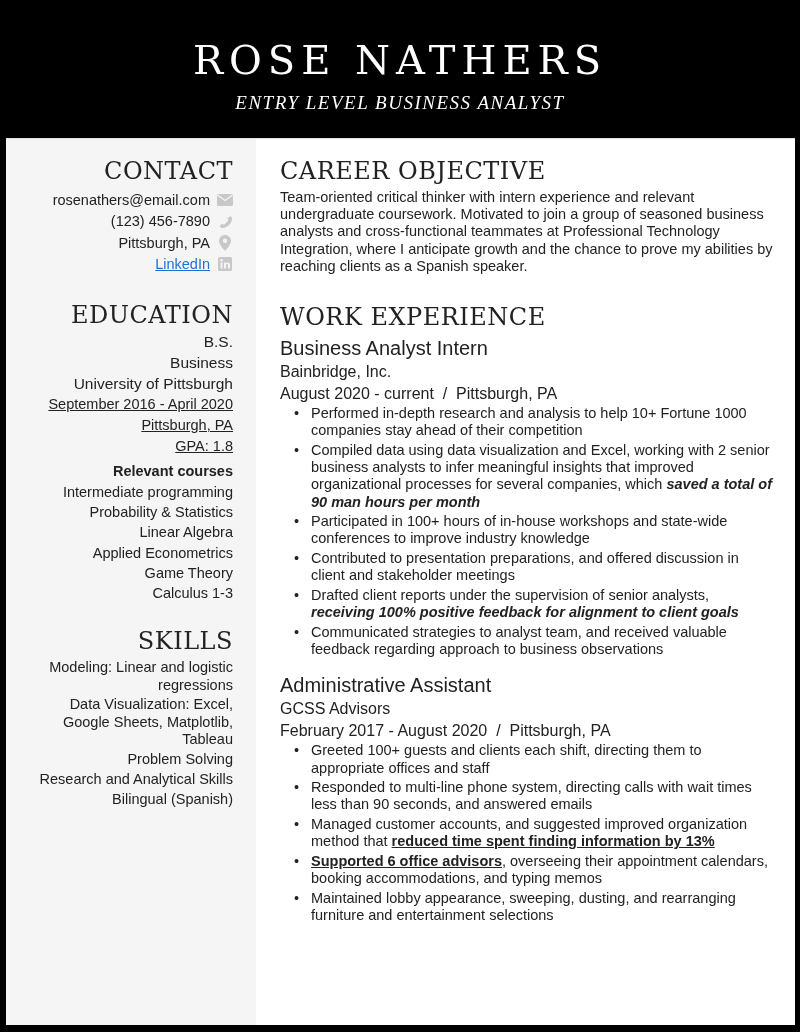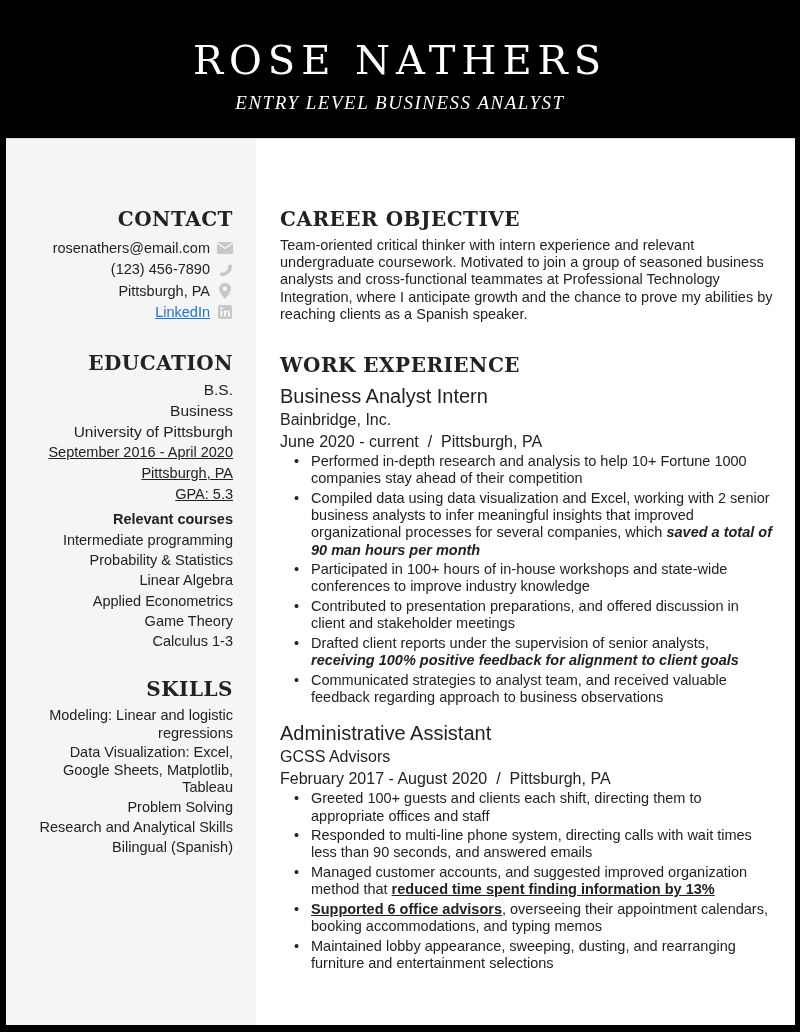--- a/index.html
+++ b/index.html
@@ -30,23 +30,22 @@
       position: absolute; left: 0; top: 0; width: 250px; height: 100%;
       background: #f5f5f5; text-align: right; padding-right: 23px;
     }
     .main {
       position: absolute; left: 250px; top: 0; right: 0; height: 100%;
       padding-left: 24px; padding-right: 4px;
     }
 
     .sec-h {
       font-family: "DejaVu Serif", "Liberation Serif", serif;
-      font-weight: bold; font-size: 20px; letter-spacing: 0.5px; color: #222;
+      font-weight: normal; font-size: 24px; letter-spacing: 0.5px; color: #222;
       line-height: 24px;
-      margin-top: 48px;
     }
 
     .contact { position: absolute; top: 20px; right: 23px; left: 0; }
     .contact .sec-h { margin-bottom: 6px; }
     .c-row { display: flex; justify-content: flex-end; align-items: center; height: 21.5px; font-size: 14.5px; }
     .c-row .ic { width: 16px; height: 16px; margin-left: 7px; display: inline-flex; align-items: center; justify-content: center; }
     .c-row a { color: #1a73d9; text-decoration: underline; text-align: right; }
 
     .education { position: absolute; top: 164px; right: 23px; left: 0; }
     .education .sec-h { margin-bottom: 4px; }
@@ -127,21 +126,21 @@
       </div>
     </section>
 
     <section class="education">
       <div class="sec-h">EDUCATION</div>
       <div class="edu-l">B.S.</div>
       <div class="edu-l">Business</div>
       <div class="edu-l">University of Pittsburgh</div>
       <div class="edu-s">September 2016 - April 2020</div>
       <div class="edu-s">Pittsburgh, PA</div>
-      <div class="edu-s">GPA: 5.3</div>
+      <div class="edu-s">GPA: 1.8</div>
       <div class="courses-h">Relevant courses</div>
       <div class="course">Intermediate programming</div>
       <div class="course">Probability &amp; Statistics</div>
       <div class="course">Linear Algebra</div>
       <div class="course">Applied Econometrics</div>
       <div class="course">Game Theory</div>
       <div class="course">Calculus 1-3</div>
     </section>
 
     <section class="skills">
@@ -159,21 +158,21 @@
       <div class="sec-h">CAREER OBJECTIVE</div>
       <p class="obj-text">Team-oriented critical thinker with intern experience and relevant undergraduate coursework. Motivated to join a group of seasoned business analysts and cross-functional teammates at Professional Technology Integration, where I anticipate growth and the chance to prove my abilities by reaching clients as a Spanish speaker.</p>
     </section>
 
     <section class="work">
       <div class="sec-h">WORK EXPERIENCE</div>
 
       <div class="job">
         <div class="job-title">Business Analyst Intern</div>
         <div class="job-company">Bainbridge, Inc.</div>
-        <div class="job-meta" style="white-space:pre;">June 2020 - current  /  Pittsburgh, PA</div>
+        <div class="job-meta" style="white-space:pre;">August 2020 - current  /  Pittsburgh, PA</div>
         <ul class="bullets">
           <li><span>Performed in-depth research and analysis to help 10+ Fortune 1000 companies stay ahead of their competition</span></li>
           <li><span>Compiled data using data visualization and Excel, working with 2 senior business analysts to infer meaningful insights that improved organizational processes for several companies, which </span><span class="bi">saved a total of 90 man hours per month</span></li>
           <li><span>Participated in 100+ hours of in-house workshops and state-wide conferences to improve industry knowledge</span></li>
           <li><span>Contributed to presentation preparations, and offered discussion in client and stakeholder meetings</span></li>
           <li><span>Drafted client reports under the supervision of senior analysts, </span><span class="bi">receiving 100% positive feedback for alignment to client goals</span></li>
           <li><span>Communicated strategies to analyst team, and received valuable feedback regarding approach to business observations</span></li>
         </ul>
       </div>
 

